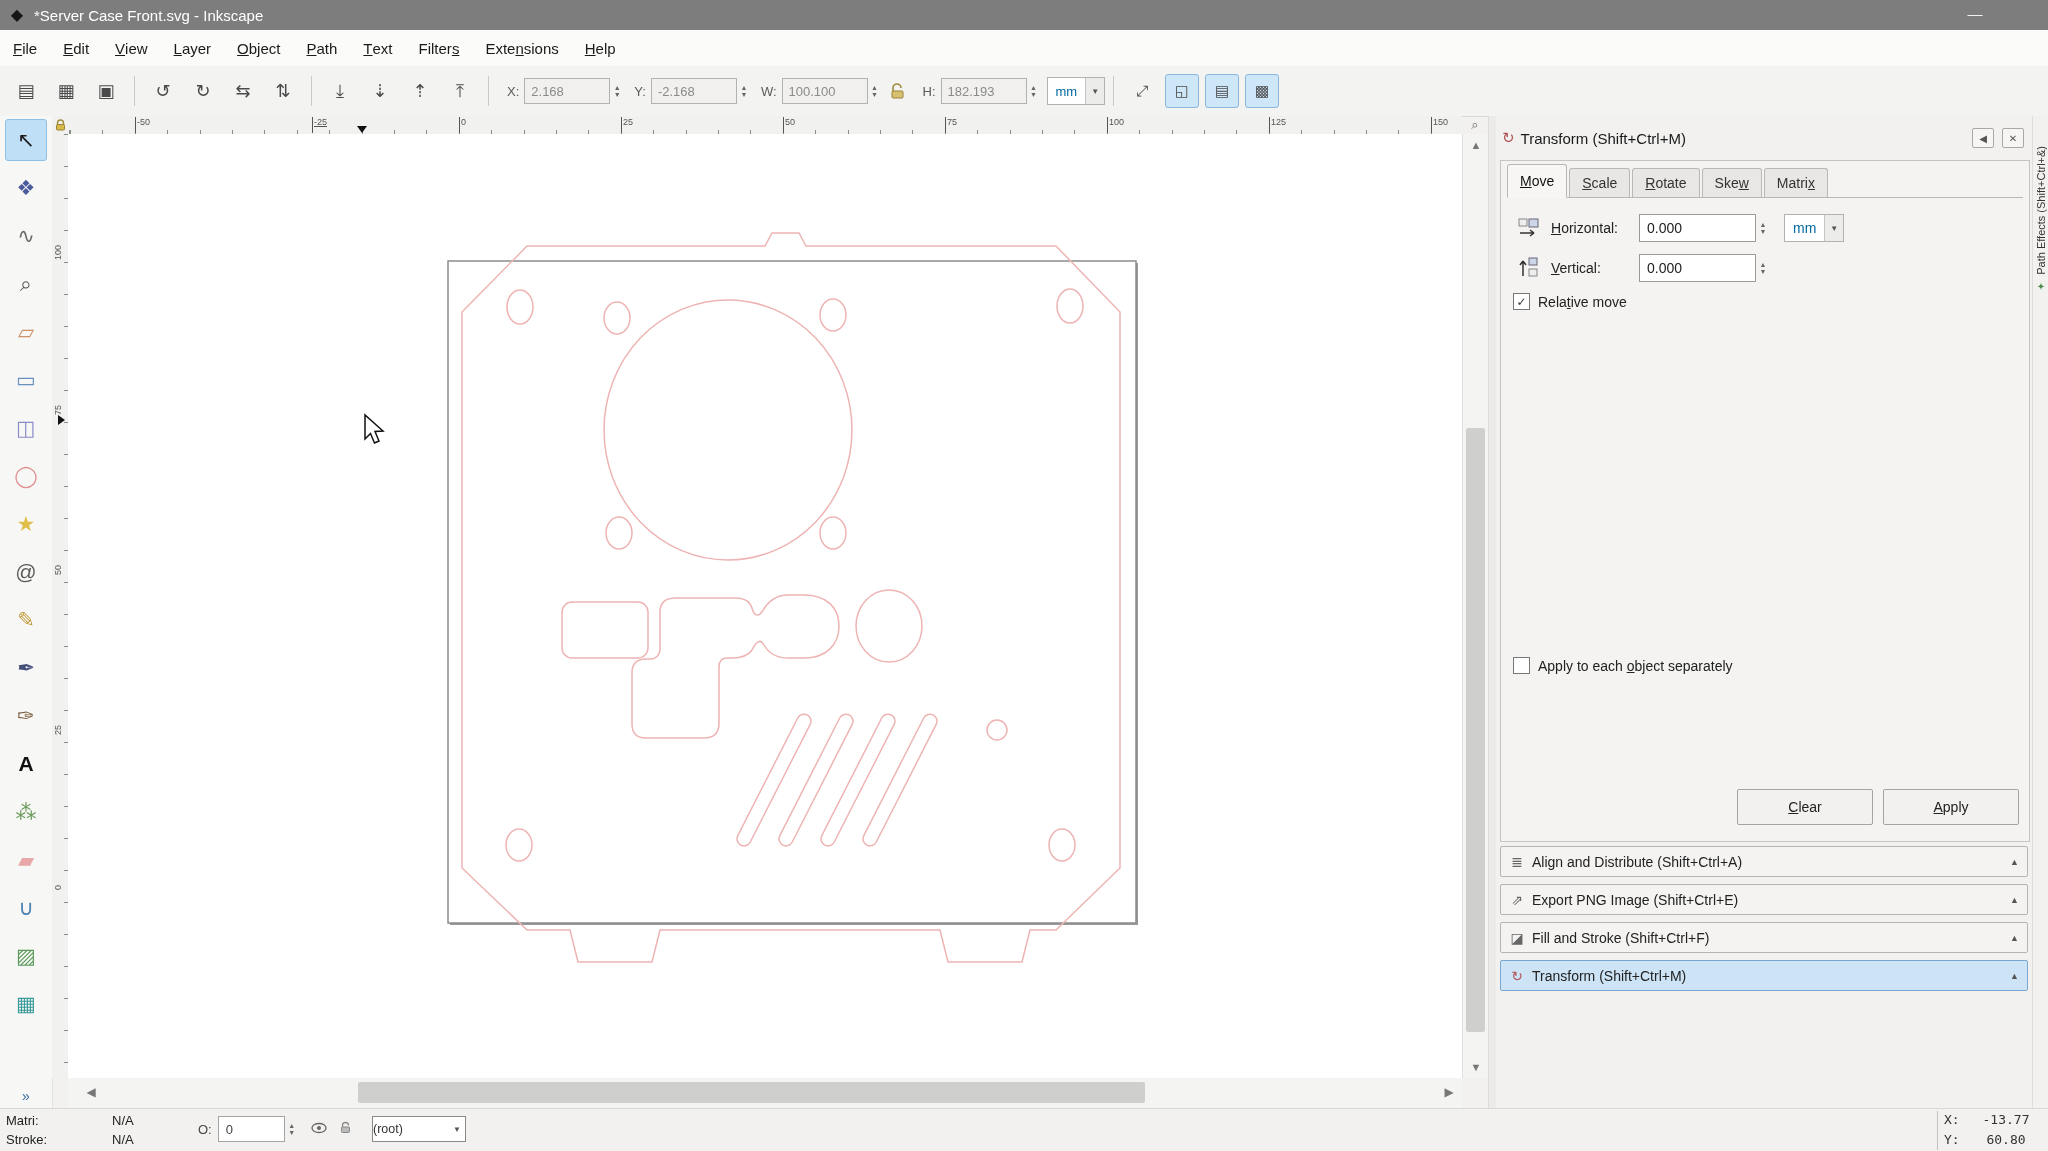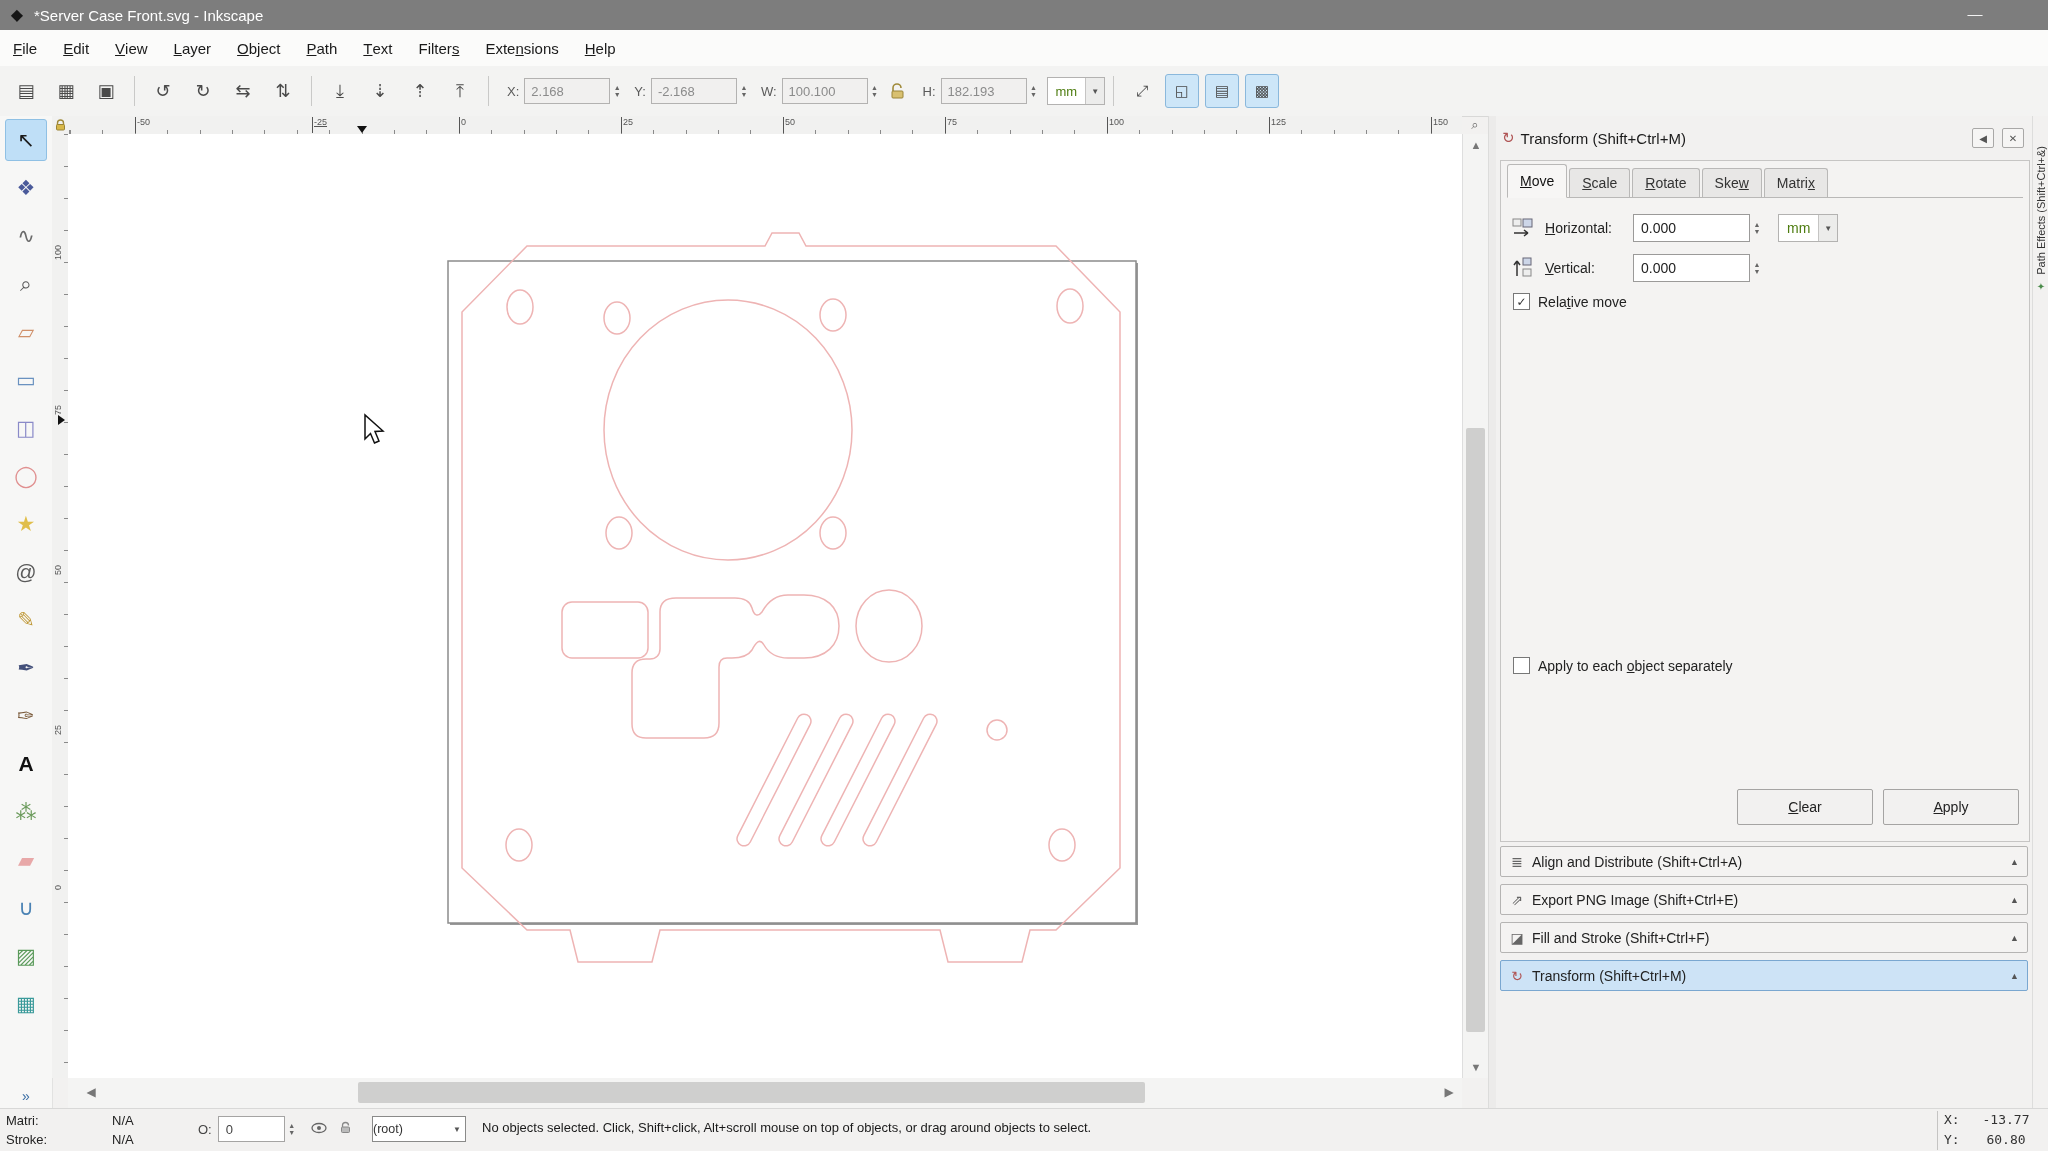--- a/index.html
+++ b/index.html
@@ -22,21 +22,21 @@
           font-size:18px;color:#4a4a4a;border:1px solid transparent;border-radius:3px;}
   .tb-btn.toggle-on{background:#cde6f8;border-color:#8ab8dc;}
   .tb-sep{width:1px;height:30px;background:#c9c9c8;margin:0 8px;}
   .tb-field{display:flex;align-items:center;margin-left:10px;}
   .tb-field .lbl{margin-right:5px;color:#5a5a5a;}
   .tb-input{width:78px;height:24px;background:#f1f0ef;border:1px solid #b3b2b1;color:#8b8b8b;
             font-size:13px;display:flex;align-items:center;padding-left:6px;}
   .spin{width:14px;height:26px;display:flex;flex-direction:column;align-items:center;justify-content:center;color:#666;}
   .spin span{font-size:7px;line-height:7px;}
   .units-box{display:flex;align-items:center;height:26px;border:1px solid #b3b2b1;background:#fff;margin-left:6px;}
-  .units-box .uval{padding:0 8px;color:#4d7c0f;}
+  .units-box .uval{padding:0 8px;color:#0369a1;}
   .units-box .ubtn{width:18px;height:100%;background:#ececeb;border-left:1px solid #c5c4c3;display:flex;align-items:center;justify-content:center;font-size:8px;color:#555;}
   .lock-gap{margin:0 8px;display:flex;align-items:center;}
   
   .toolbox{position:absolute;left:0;top:116px;width:52px;height:992px;background:#f7f7f6;border-right:1px solid #e2e2e1;}
   .tool{width:40px;height:40px;margin:3px auto 6px auto;display:flex;align-items:center;justify-content:center;
         font-size:21px;border:1px solid transparent;border-radius:3px;}
   .tool.active{background:#bfdff7;border-color:#8fc0e4;}
   .toolbox .more{position:absolute;left:0;bottom:4px;width:100%;text-align:center;color:#3a6ea5;font-size:14px;}
   
   .h-ruler{position:absolute;left:68px;top:116px;width:1394px;height:18px;background:#f1f1f0;border-bottom:1px solid #bdbdbc;
@@ -69,21 +69,21 @@
   .dock-header .dtitle{color:#1a1a1a;font-size:15px;}
   .dock-header .hbtn{width:20px;height:18px;border:1px solid #a9a8a7;background:#f6f5f4;border-radius:2px;
                      display:flex;align-items:center;justify-content:center;font-size:10px;color:#555;margin-left:8px;}
   .dock-header .spacer{flex:1;}
   .dialog{position:absolute;left:4px;top:44px;width:528px;height:680px;background:#f4f3f2;border:1px solid #c6c5c4;}
   .tabbar{position:absolute;left:6px;top:6px;right:6px;height:30px;border-bottom:1px solid #b9b8b7;display:flex;align-items:flex-end;}
   .tab{height:28px;padding:0 12px;display:flex;align-items:center;border:1px solid #b9b8b7;border-bottom:none;
        background:#e8e7e6;margin-right:2px;border-radius:3px 3px 0 0;font-size:14px;color:#333;}
   .tab.active{background:#f7f6f5;height:32px;position:relative;top:1px;border-bottom:1px solid #f7f6f5;color:#111;}
   .tab u, .cb-label u, .push u, .row-label u{text-decoration:underline;}
-  .t-row{position:absolute;left:10px;display:flex;align-items:center;height:30px;}
+  .t-row{position:absolute;left:16px;display:flex;align-items:center;height:30px;}
   .row-icon{width:26px;height:24px;margin-right:8px;}
   .row-label{width:88px;text-align:left;color:#222;}
   .p-input{width:108px;height:26px;background:#fff;border:1px solid #9b9a99;display:flex;align-items:center;padding-left:7px;color:#222;}
   .checkbox{width:15px;height:15px;border:1px solid #777;background:#fff;display:inline-flex;align-items:center;justify-content:center;
             font-size:12px;color:#333;margin-right:8px;flex:none;}
   .cb-row{position:absolute;left:12px;display:flex;align-items:center;color:#222;}
   .push{position:absolute;height:34px;background:#f2f1f0;border:1px solid #a5a4a3;border-radius:2px;
         display:flex;align-items:center;justify-content:center;font-size:14px;color:#222;}
   .dockbars{position:absolute;left:4px;top:730px;width:528px;}
   .dockbar{height:29px;margin-bottom:7px;background:#f4f3f2;border:1px solid #b5b4b3;border-radius:2px;
@@ -429,21 +429,20 @@
         <svg width="13" height="13" viewBox="0 0 13 13">
             <path d="M3.5 6 V4.5 a3 3 0 0 1 6 0" fill="none" stroke="#888" stroke-width="1.3"></path>
             <rect x="2.5" y="6" width="8" height="5.5" rx="1" fill="#bbb" stroke="#888"></rect>
           </svg>
       </span>
     </div>
     <div class="layer-combo">
       <span class="lval">(root)</span>
       <span class="lbtn">▼</span>
     </div>
-    <div class="status-msg">No objects selected. Click, Shift+click, Alt+scroll mouse on top of objects, or drag around objects to select.</div>
     <div class="coord-sep"></div>
     <div class="coords">
       <div class="crow">
           <span class="cl">X:</span>
           <span class="cv">-13.77</span>
         </div>
       <div class="crow">
           <span class="cl">Y:</span>
           <span class="cv">60.80</span>
         </div>

